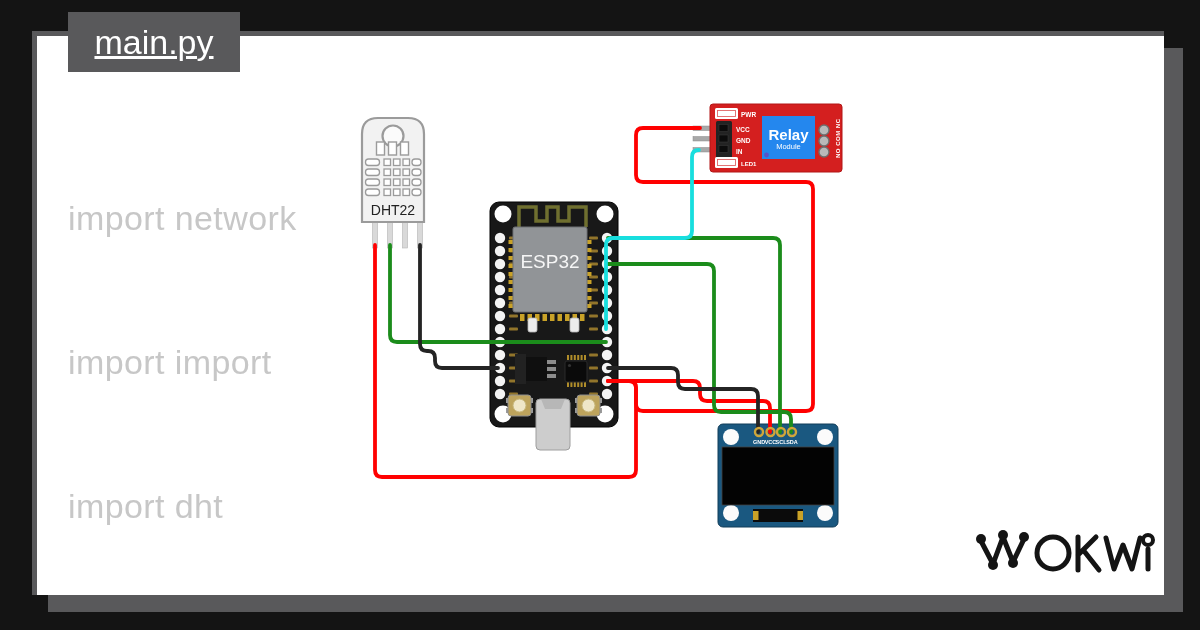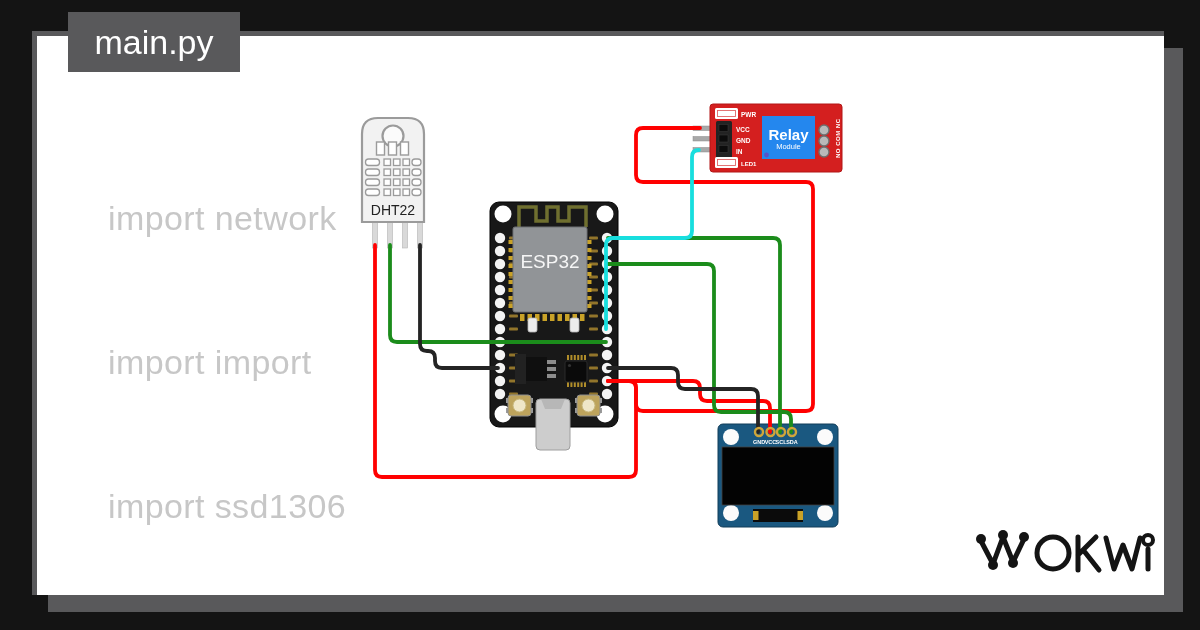--- a/index.html
+++ b/index.html
@@ -15,46 +15,46 @@
   .editor-card {
     position:absolute; left:32px; top:31px; width:1132px; height:564px;
     background:#ffffff; box-sizing:border-box;
     border-left:5px solid #59595b; border-top:5px solid #59595b;
   }
   .file-tab {
     position:absolute; left:68px; top:12px; width:172px; height:60px;
     background:#59595b; color:#ffffff; font-size:34px;
     display:flex; align-items:center; justify-content:center;
     z-index:6;
+    text-decoration:underline;
   }
   .code {
     position:absolute; left:68px; top:98px; z-index:2;
     font-size:34px; line-height:48px; letter-spacing:0.4px;
     color:#c7c7c7; white-space:pre;
   }
-  .code-line { height:48px;margin-left:40px; }
+  .code-line { height:48px; }
   .circuit-svg { position:absolute; left:0; top:0; z-index:3; }
   .logo-svg { position:absolute; left:962px; top:518px; z-index:5; }
   svg text { font-family:"Liberation Sans", sans-serif; }
   .wire { fill:none; stroke-linecap:round; }
 </style>
 </head>
 <body>
 
 <div class="card-shadow"></div>
 <div class="editor-card"></div>
 
 <div class="file-tab">
   <span>main.py</span>
 </div>
 
 <div class="code">
   <div class="code-line">import network</div>
   <div class="code-line">import import</div>
-  <div class="code-line">import ssd1306</div>
   <div class="code-line">import dht</div>
   
   
   
   
   
   
 </div>
 
 <svg class="circuit-svg" width="1200" height="630" viewBox="0 0 1200 630">

